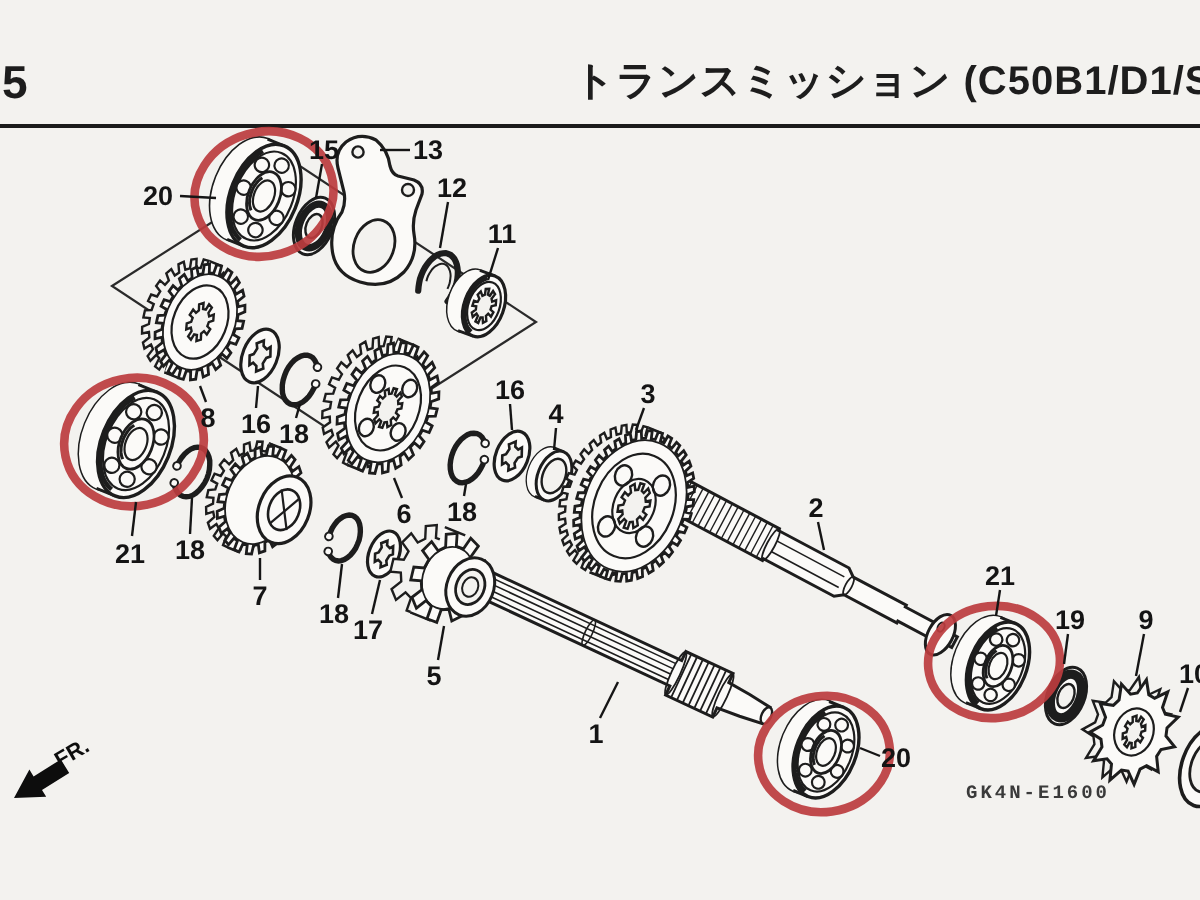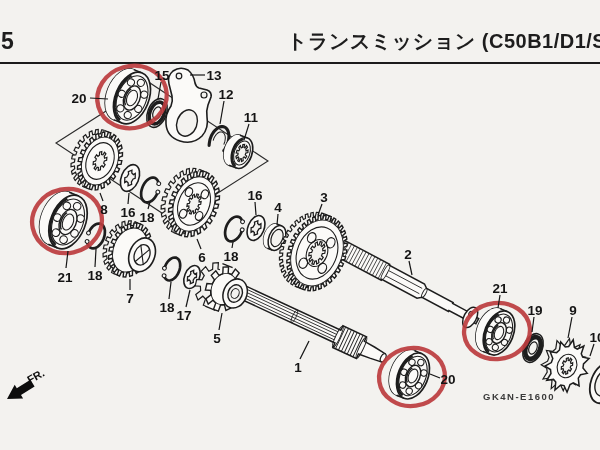--- a/index.html
+++ b/index.html
@@ -15,21 +15,21 @@
   }
   .title{
     position:absolute;left:287px;top:31px;
     font-size:20px;font-weight:bold;white-space:nowrap;letter-spacing:.5px;line-height:1;
   }
   .rule{
     position:absolute;top:62px;left:0;width:600px;height:2px;background:#1b1b1b;
   }
   .code{
     position:absolute;left:483px;top:391px;
-    font-family:Liberation Sans, sans-serif;
+    font-family:Liberation Mono, monospace;
     font-size:9.5px;font-weight:bold;letter-spacing:1.5px;color:#3a3a3a;white-space:nowrap;
   }
   svg#diag{position:absolute;left:0;top:0;}
   svg text.callout{font-family:"Liberation Sans","DejaVu Sans",sans-serif;font-weight:bold;font-size:13.5px;fill:#141414;}
   svg text.fr{font-family:"Liberation Sans","DejaVu Sans",sans-serif;font-weight:bold;font-size:11px;fill:#0d0d0d;}
 </style>
 </head>
 <body>
 
 <div class="pagenum">5</div>

